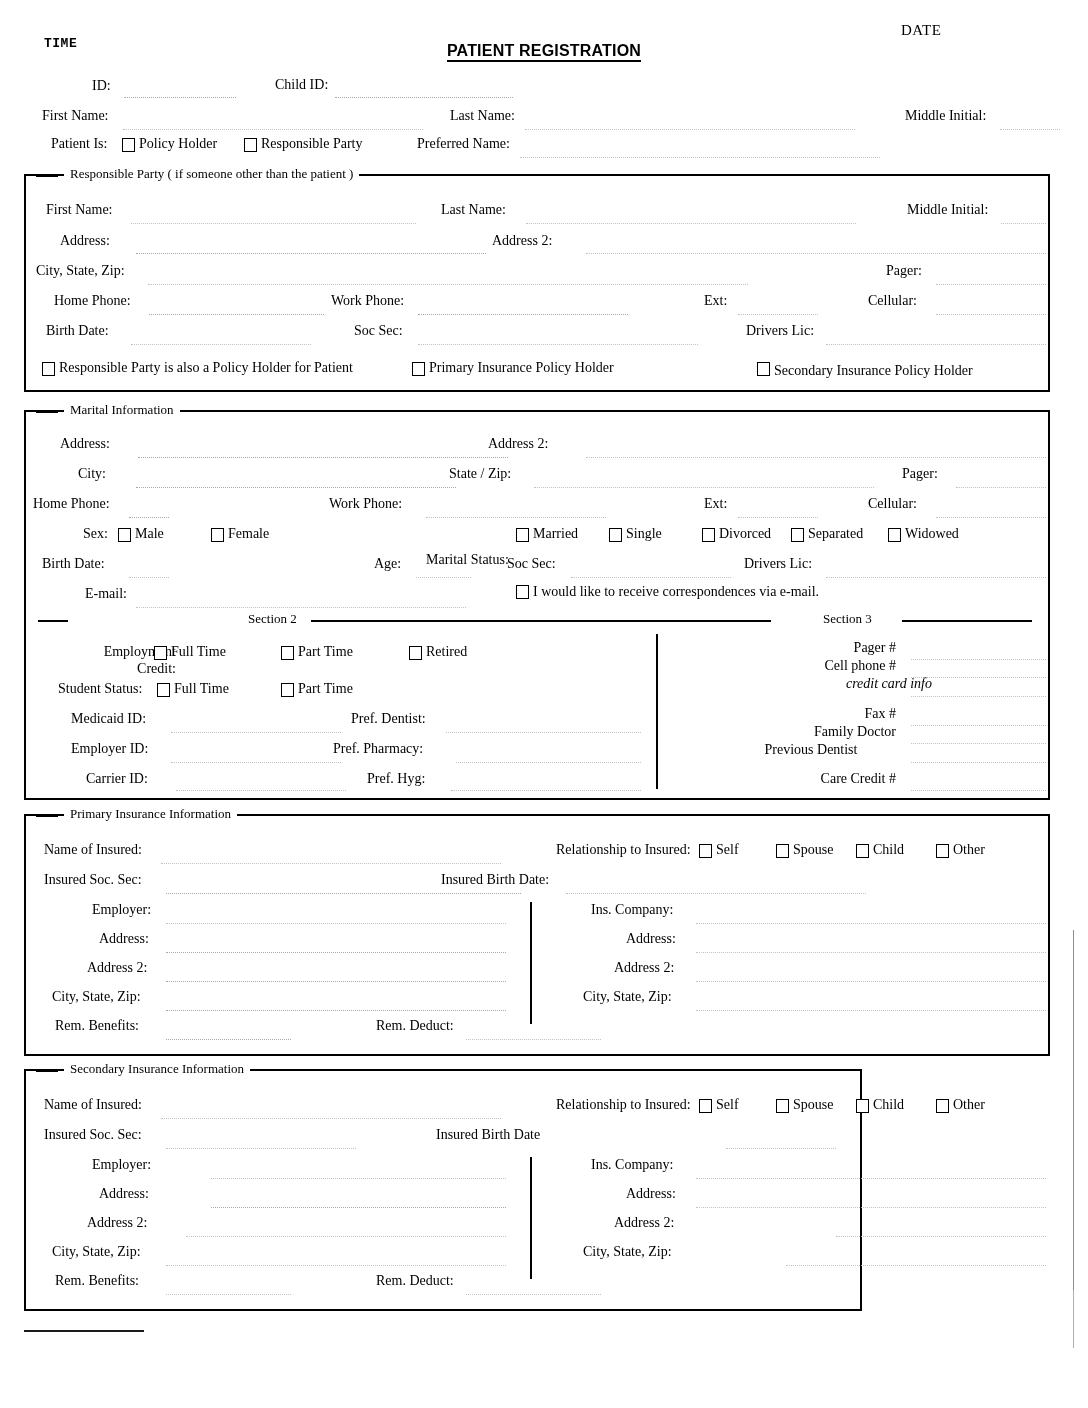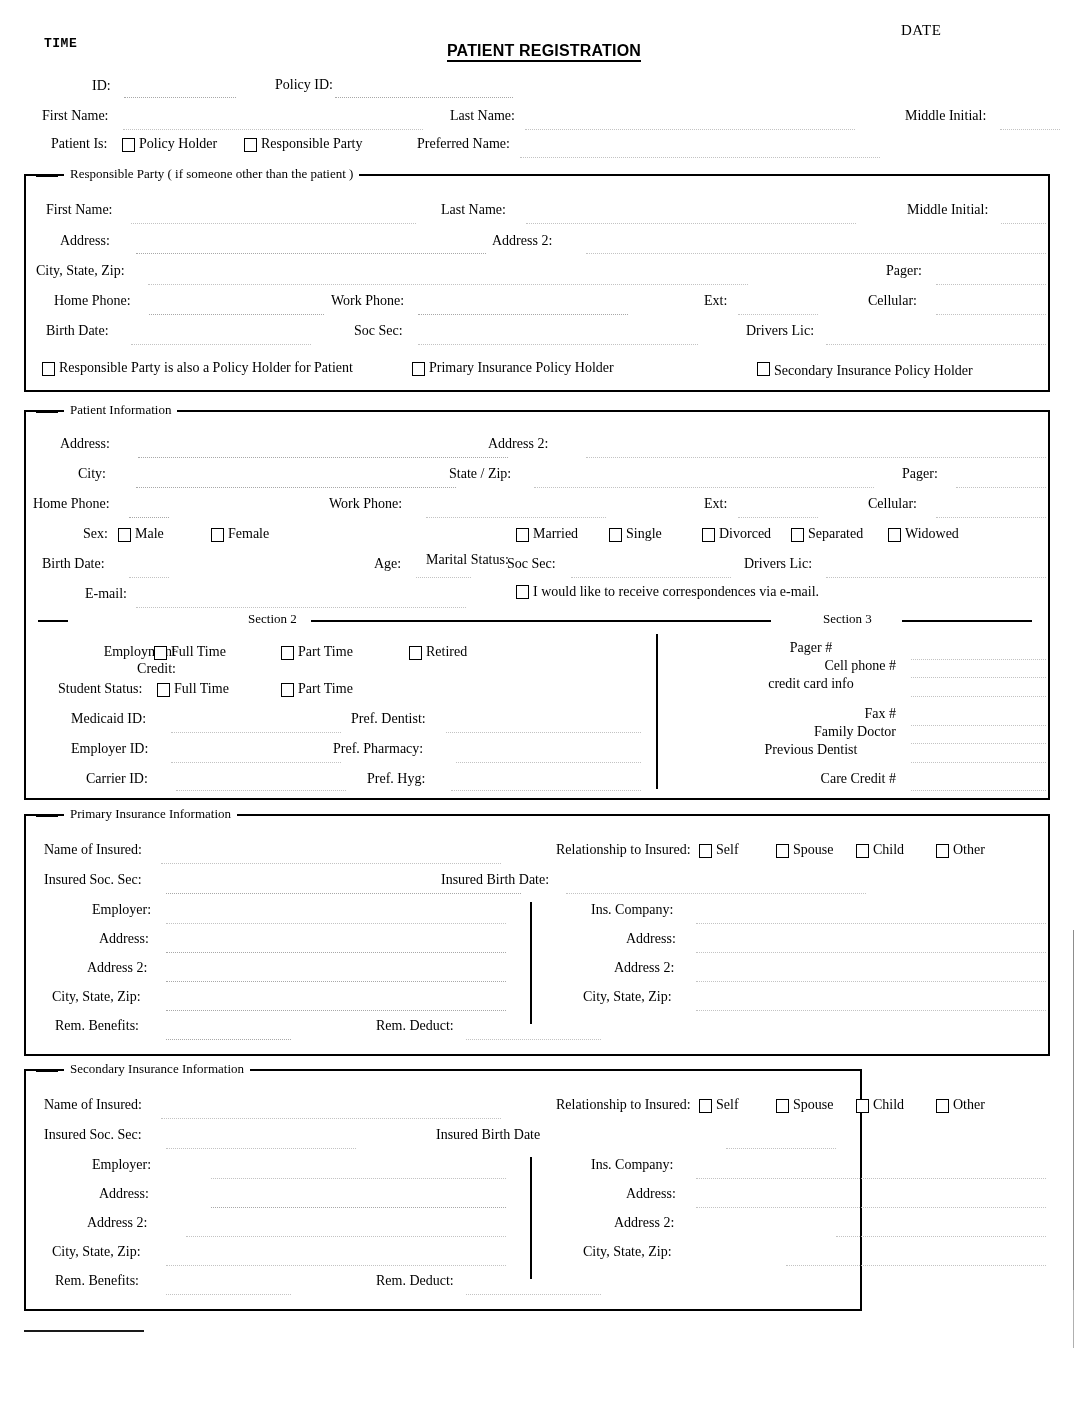--- a/index.html
+++ b/index.html
@@ -139,21 +139,21 @@
 </head>
 <body>
 
 <div class="abs" id="time-label">TIME</div>
 <div class="abs" id="date-label">DATE</div>
 <div class="abs" id="form-title"><span class="tx">PATIENT REGISTRATION</span></div>
 
 <div class="lbl" style="left:92px; top:78px;">ID:</div>
 <div class="rule" style="left:124px; top:96px; width:112px;"></div>
 
-<div class="lbl" style="left:275px; top:77px;">Policy ID:</div>
+<div class="lbl" style="left:275px; top:77px;">Child ID:</div>
 <div class="rule" style="left:335px; top:96px; width:178px;"></div>
 
 <div class="lbl" style="left:42px; top:108px;">First Name:</div>
 <div class="rule faint" style="left:123px; top:128px; width:300px;"></div>
 
 <div class="lbl" style="left:450px; top:108px;">Last Name:</div>
 <div class="rule faint" style="left:525px; top:128px; width:330px;"></div>
 
 <div class="lbl" style="left:905px; top:108px;">Middle Initial:</div>
 <div class="rule faint" style="left:1000px; top:128px; width:60px;"></div>
@@ -217,21 +217,21 @@
 
   <div class="cb" style="left:386px; top:186px;"></div>
   <div class="lbl" style="left:403px; top:184px;">Primary Insurance Policy Holder</div>
 
   <div class="cb" style="left:731px; top:186px;"></div>
   <div class="lbl" style="left:748px; top:187px;">Secondary Insurance Policy Holder</div>
 </div>
 
 <div class="box" id="box-patient-information" style="left:24px; top:410px; width:1026px; height:390px;">
   <div class="box-legend-dash"></div>
-  <div class="box-legend">Patient Information</div>
+  <div class="box-legend">Marital Information</div>
 
   <div class="lbl" style="left:34px; top:24px;">Address:</div>
   <div class="rule" style="left:112px; top:44px; width:370px;"></div>
 
   <div class="lbl" style="left:462px; top:24px;">Address 2:</div>
   <div class="rule faint" style="left:560px; top:44px; width:460px;"></div>
 
   <div class="lbl" style="left:52px; top:54px;">City:</div>
   <div class="rule" style="left:110px; top:74px; width:320px;"></div>
 
@@ -320,27 +320,27 @@
   <div class="lbl" style="left:45px; top:329px;">Employer ID:</div>
   <div class="rule faint" style="left:145px; top:349px; width:170px;"></div>
   <div class="lbl" style="left:307px; top:329px;">Pref. Pharmacy:</div>
   <div class="rule faint" style="left:430px; top:349px; width:185px;"></div>
 
   <div class="lbl" style="left:60px; top:359px;">Carrier ID:</div>
   <div class="rule faint" style="left:150px; top:377px; width:170px;"></div>
   <div class="lbl" style="left:341px; top:359px;">Pref. Hyg:</div>
   <div class="rule faint" style="left:425px; top:377px; width:190px;"></div>
 
-  <div class="lbl" style="left:700px; top:228px; width:170px; text-align:center;">Pager #</div>
+  <div class="lbl" style="left:700px; top:228px; width:170px; text-align:right;">Pager #</div>
   <div class="rule faint" style="left:885px; top:246px; width:135px;"></div>
 
   <div class="lbl" style="left:700px; top:246px; width:170px; text-align:right;">Cell phone #</div>
   <div class="rule faint" style="left:885px; top:264px; width:135px;"></div>
 
-  <div class="lbl" style="left:700px; top:264px; width:170px; text-align:center;">credit card info</div>
+  <div class="lbl" style="left:736px; top:264px; width:170px; text-align:right;font-style:italic;">credit card info</div>
   <div class="rule faint" style="left:885px; top:283px; width:135px;"></div>
 
   <div class="lbl" style="left:700px; top:294px; width:170px; text-align:right;">Fax #</div>
   <div class="rule faint" style="left:885px; top:312px; width:135px;"></div>
 
   <div class="lbl" style="left:700px; top:312px; width:170px; text-align:right;">Family Doctor</div>
   <div class="rule faint" style="left:885px; top:330px; width:135px;"></div>
 
   <div class="lbl" style="left:700px; top:330px; width:170px; text-align:center;">Previous Dentist</div>
   <div class="rule faint" style="left:885px; top:349px; width:135px;"></div>

